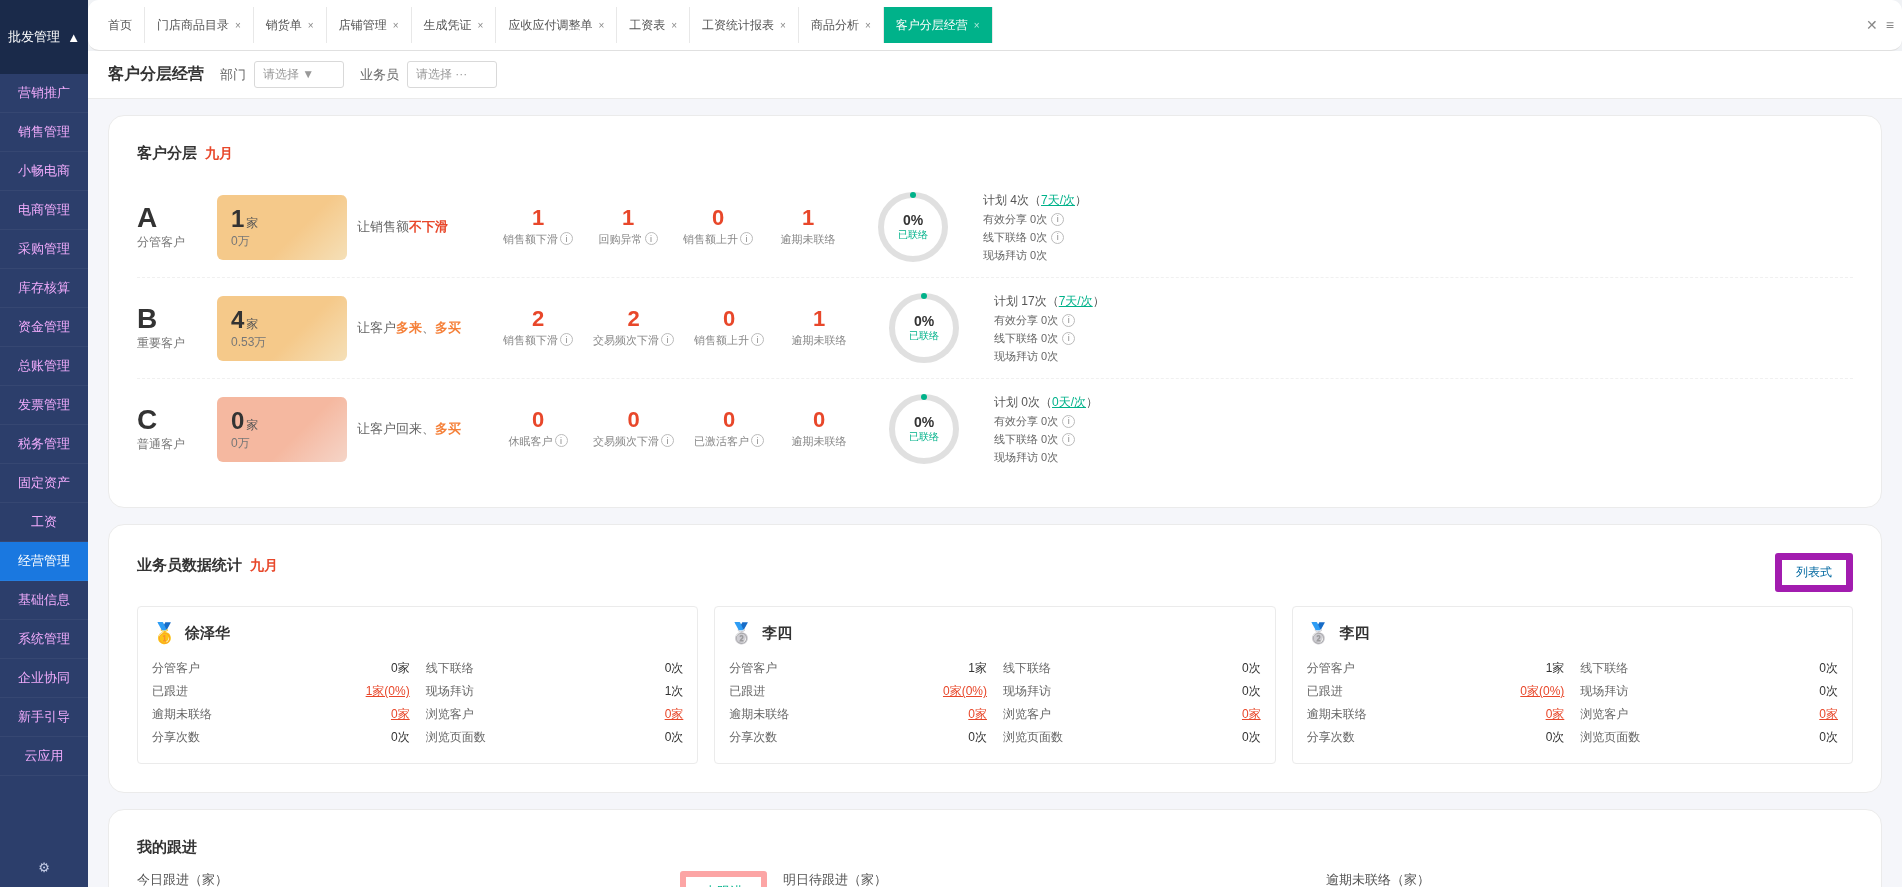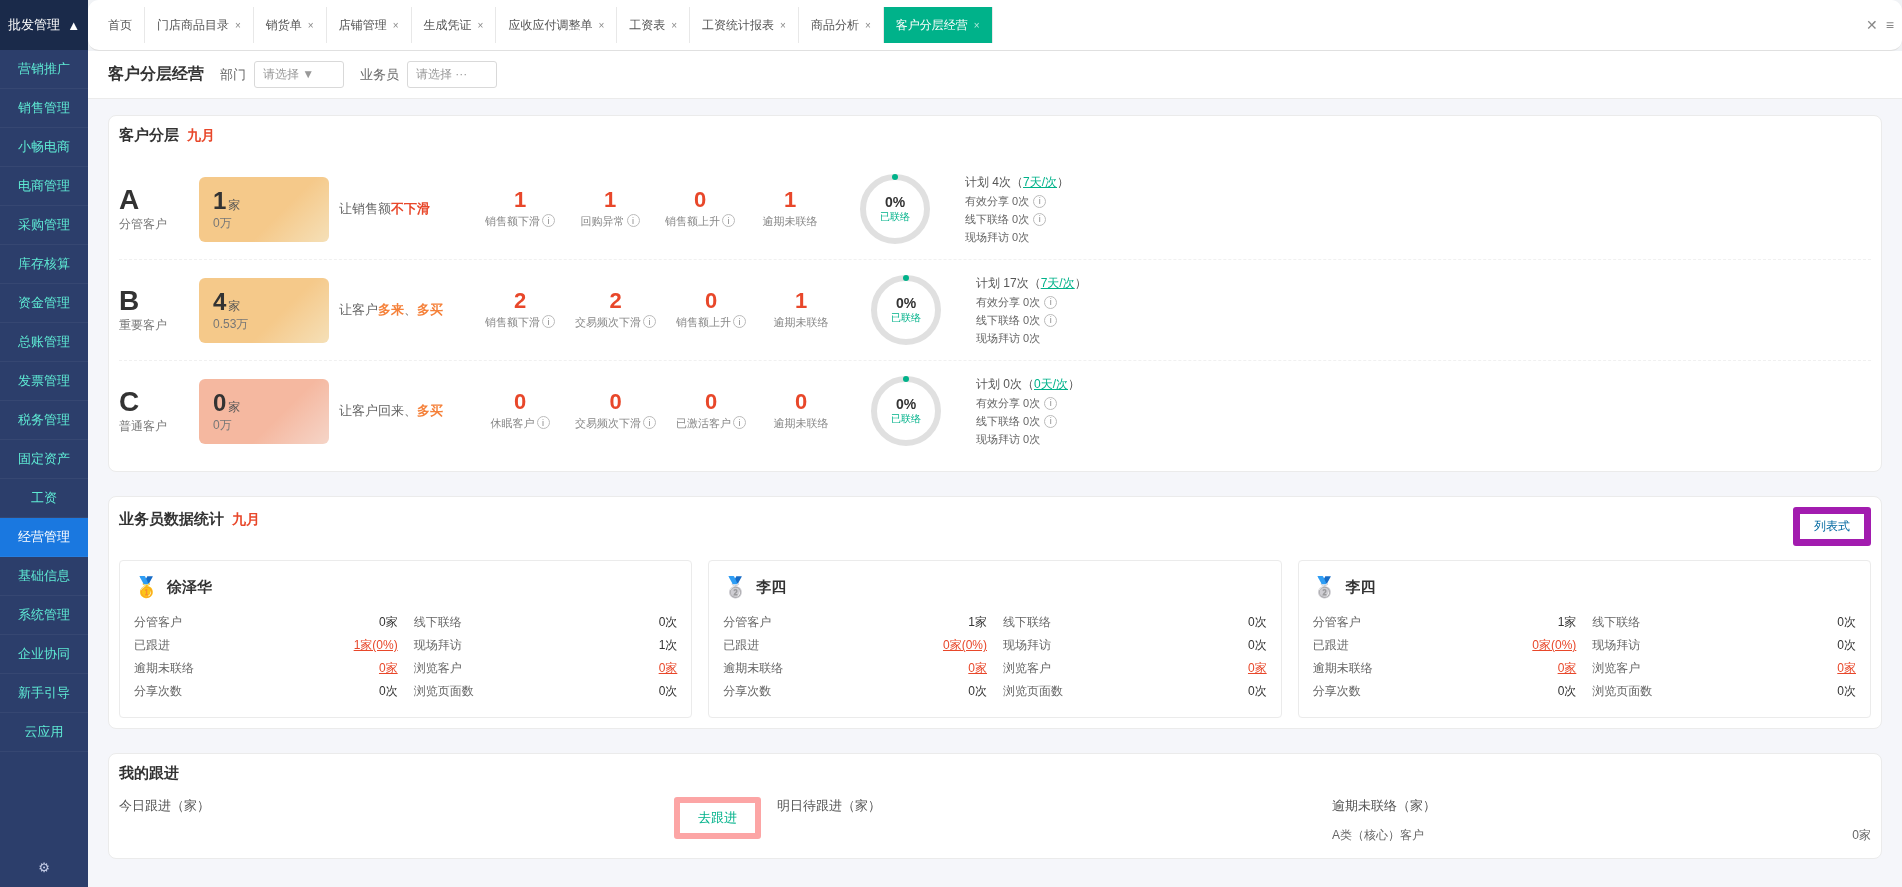--- a/index.html
+++ b/index.html
@@ -10,34 +10,34 @@
       width: 88px;
       background: #2c3e6b;
       color: #fff;
       display: flex;
       flex-direction: column;
       height: 100%;
       flex-shrink: 0;
     }
     .sidebar-header {
       background: #1a2a4a;
-      padding: 16px 8px;
+      padding: 28px 8px;
       text-align: center;
       font-size: 13px;
       color: #fff;
       display: flex;
       align-items: center;
       justify-content: space-between;
       cursor: pointer;
     }
     .sidebar-item {
       padding: 10px 8px;
       text-align: center;
       font-size: 13px;
-      color: #5eead4;
+      color: #f0abfc;
       cursor: pointer;
       border-bottom: 1px solid rgba(255,255,255,0.05);
     }
     .sidebar-item.active { background: #1a78e0; color: #fff; }
     .sidebar-bottom {
       margin-top: auto;
       padding: 12px 8px;
       text-align: center;
       color: #c5cde8;
       cursor: pointer;
@@ -120,23 +120,23 @@
     .content {
       flex: 1;
       overflow-y: auto;
       padding: 16px 20px;
       background: #f5f6fa;
     }
 
     
     .section {
       background: #fff;
-      border-radius: 8px;
-      margin-bottom: 24px;
-      padding: 10px;
+      border-radius: 16px;
+      margin-bottom: 16px;
+      padding: 28px;
       border: 1px solid #ebebeb;
     }
     .section-title {
       font-size: 15px;
       font-weight: bold;
       color: #333;
       margin-bottom: 14px;
       display: flex;
       align-items: center;
       gap: 8px;

